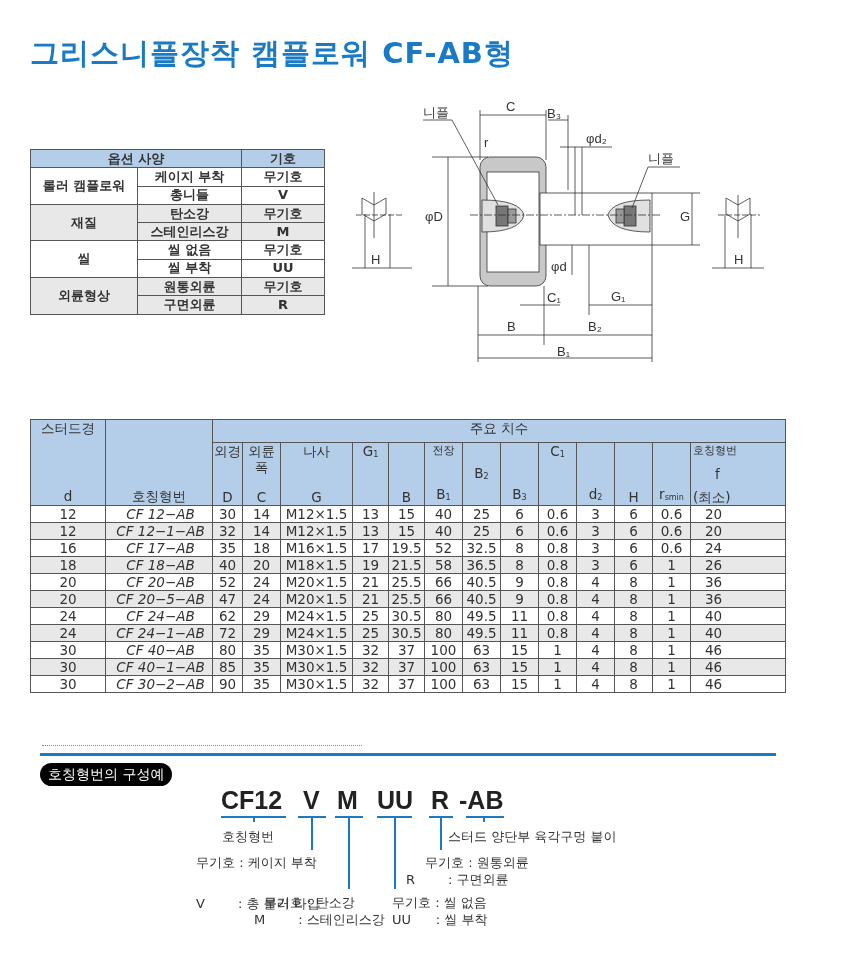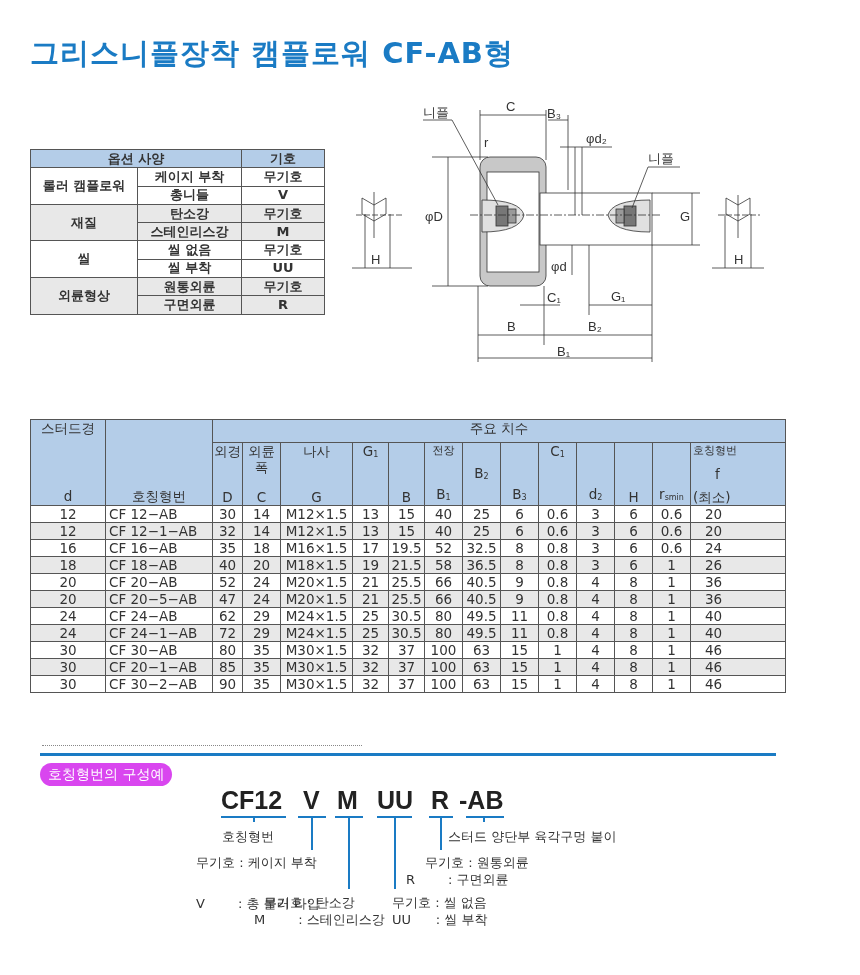--- a/index.html
+++ b/index.html
@@ -17,28 +17,28 @@
 
   
   .diagram { position: absolute; left: 350px; top: 95px; }
 
   
   table.dim { position: absolute; left: 30px; top: 419px; border-collapse: collapse; font-size: 13.5px; color: #333; }
   table.dim td, table.dim th { border: 1px solid #555; text-align: center; font-weight: normal; line-height: 16px; padding: 0; }
   table.dim thead th { background: #b4cde8; vertical-align: top; }
   table.dim tbody td { height: 16.8px; }
   table.dim tbody tr:nth-child(even) td { background: #e8e8e8; }
-  table.dim td.name { text-align: left; padding-left: 3px; }
+  table.dim td.name { text-align: center; padding-left: 3px; font-style: italic; }
   .sub { font-size: 8px; vertical-align: baseline; position: relative; top: 1px; }
   .hdr-cell { display: flex; flex-direction: column; justify-content: space-between; height: 62px; }
 
   
   .sep-dots { position: absolute; left: 42px; top: 745px; width: 320px; height: 4px; border-top: 1px dotted #888; }
   .sep-line { position: absolute; left: 40px; top: 753px; width: 736px; height: 3px; background: #1a7bc4; }
-  .badge { position: absolute; left: 40px; top: 763px; height: 23px; padding: 0 8px; border-radius: 12px; background: #d946ef; color: #fff; font-size: 14px; line-height: 23px; }
+  .badge { position: absolute; left: 40px; top: 763px; height: 23px; padding: 0 8px; border-radius: 12px; background: #000000; color: #fff; font-size: 14px; line-height: 23px; }
   .code-part { position: absolute; top: 786px; font-size: 25px; font-weight: bold; color: #222; font-family: "Liberation Sans", sans-serif; }
   .uline { position: absolute; height: 2px; background: #1a7bc4; }
   .vline { position: absolute; width: 2px; background: #1a7bc4; }
   .lbl { position: absolute; font-size: 13px; color: #333; white-space: nowrap; line-height: 16px; }
 </style>
 </head>
 <body>
 
 <div class="title">그리스니플장착 캠플로워 CF-AB형</div>
 
@@ -306,21 +306,21 @@
         <td>25</td>
         <td>6</td>
         <td>0.6</td>
         <td>3</td>
         <td>6</td>
         <td>0.6</td>
         <td style="text-align: left; padding-left: 14px;">20</td>
       </tr>
       <tr>
         <td>16</td>
-        <td class="name">CF 16−AB</td>
+        <td class="name">CF 17−AB</td>
         <td>35</td>
         <td>18</td>
         <td>M16×1.5</td>
         <td>17</td>
         <td>19.5</td>
         <td>52</td>
         <td>32.5</td>
         <td>8</td>
         <td>0.8</td>
         <td>3</td>
@@ -408,38 +408,38 @@
         <td>49.5</td>
         <td>11</td>
         <td>0.8</td>
         <td>4</td>
         <td>8</td>
         <td>1</td>
         <td style="text-align: left; padding-left: 14px;">40</td>
       </tr>
       <tr>
         <td>30</td>
-        <td class="name">CF 30−AB</td>
+        <td class="name">CF 40−AB</td>
         <td>80</td>
         <td>35</td>
         <td>M30×1.5</td>
         <td>32</td>
         <td>37</td>
         <td>100</td>
         <td>63</td>
         <td>15</td>
         <td>1</td>
         <td>4</td>
         <td>8</td>
         <td>1</td>
         <td style="text-align: left; padding-left: 14px;">46</td>
       </tr>
       <tr>
         <td>30</td>
-        <td class="name">CF 20−1−AB</td>
+        <td class="name">CF 40−1−AB</td>
         <td>85</td>
         <td>35</td>
         <td>M30×1.5</td>
         <td>32</td>
         <td>37</td>
         <td>100</td>
         <td>63</td>
         <td>15</td>
         <td>1</td>
         <td>4</td>

